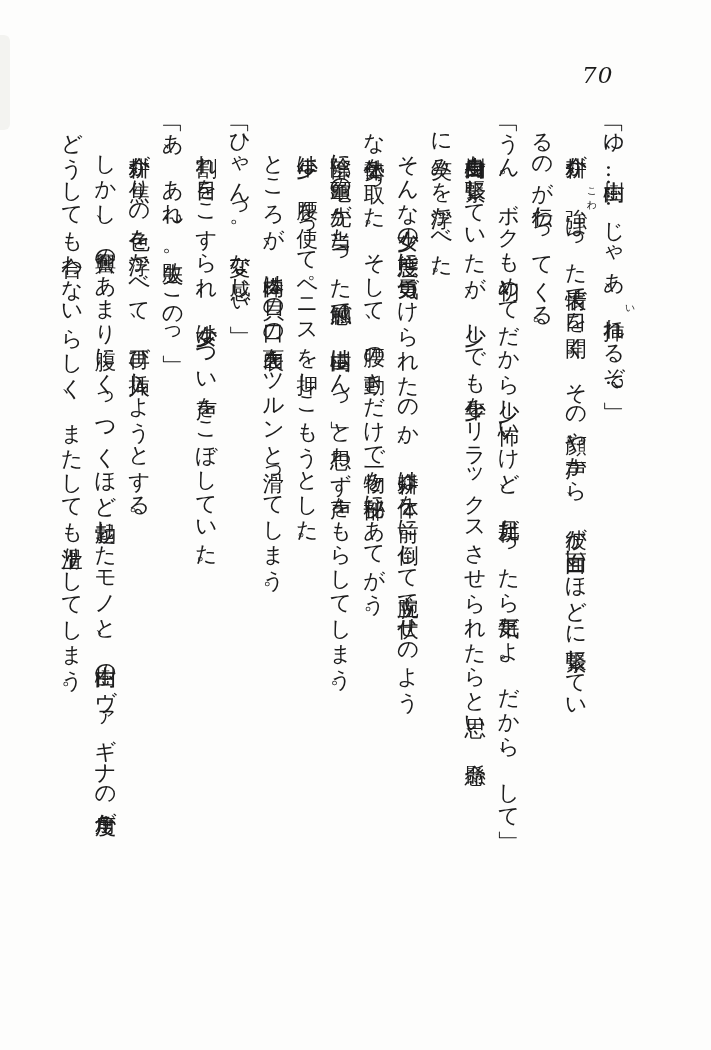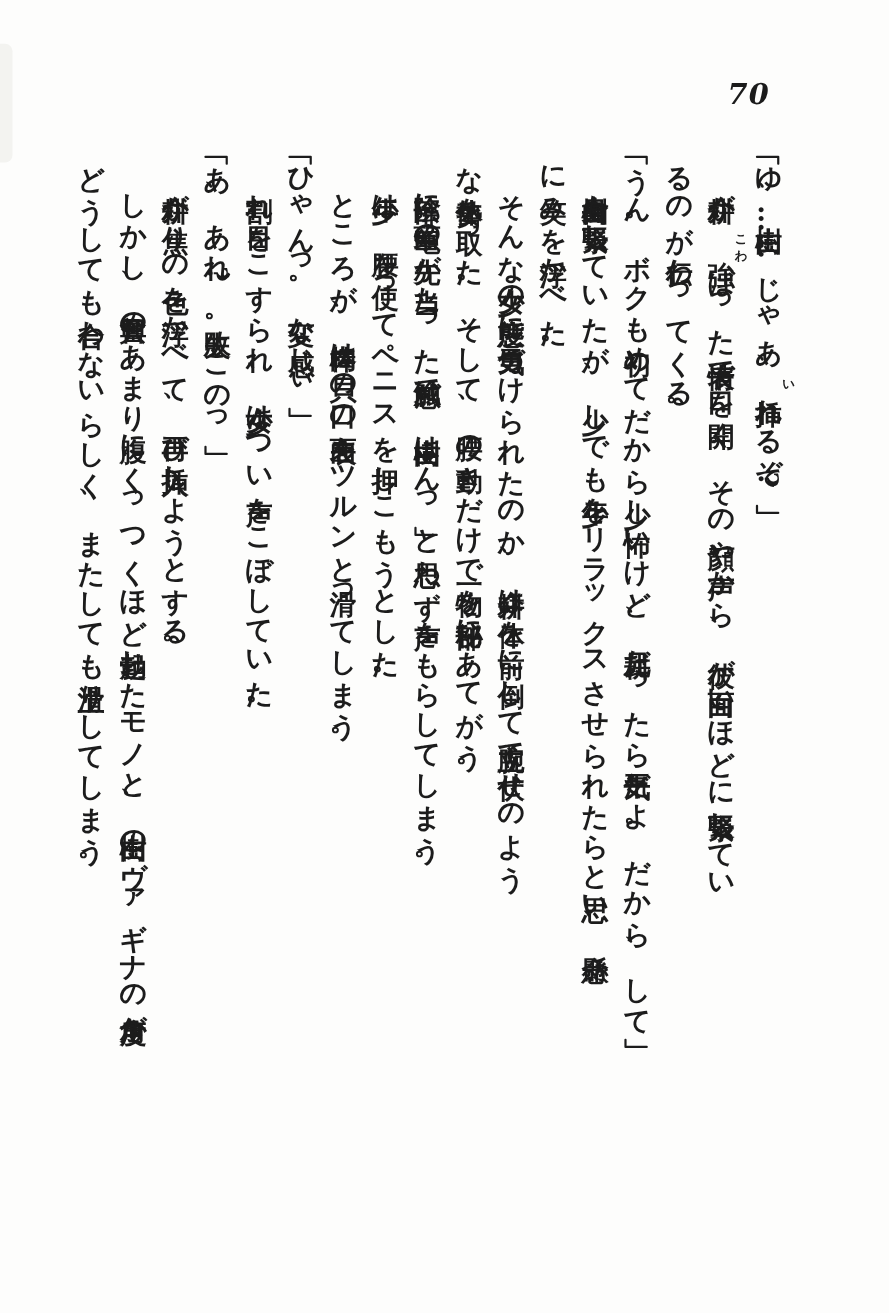--- a/index.html
+++ b/index.html
@@ -7,21 +7,20 @@
     padding: 0;
     background: #fdfdfc;
   }
   .page {
     position: relative;
     width: 711px;
     height: 1050px;
     background: #fdfdfc;
     overflow: hidden;
     font-family: "DejaVu Serif", serif;
-    font-weight: bold;
   }
   .scan-smudge {
     position: absolute;
     left: 0;
     top: 35px;
     width: 10px;
     height: 95px;
     background: #f3f3f0;
     border-radius: 0 6px 6px 0;
   }

